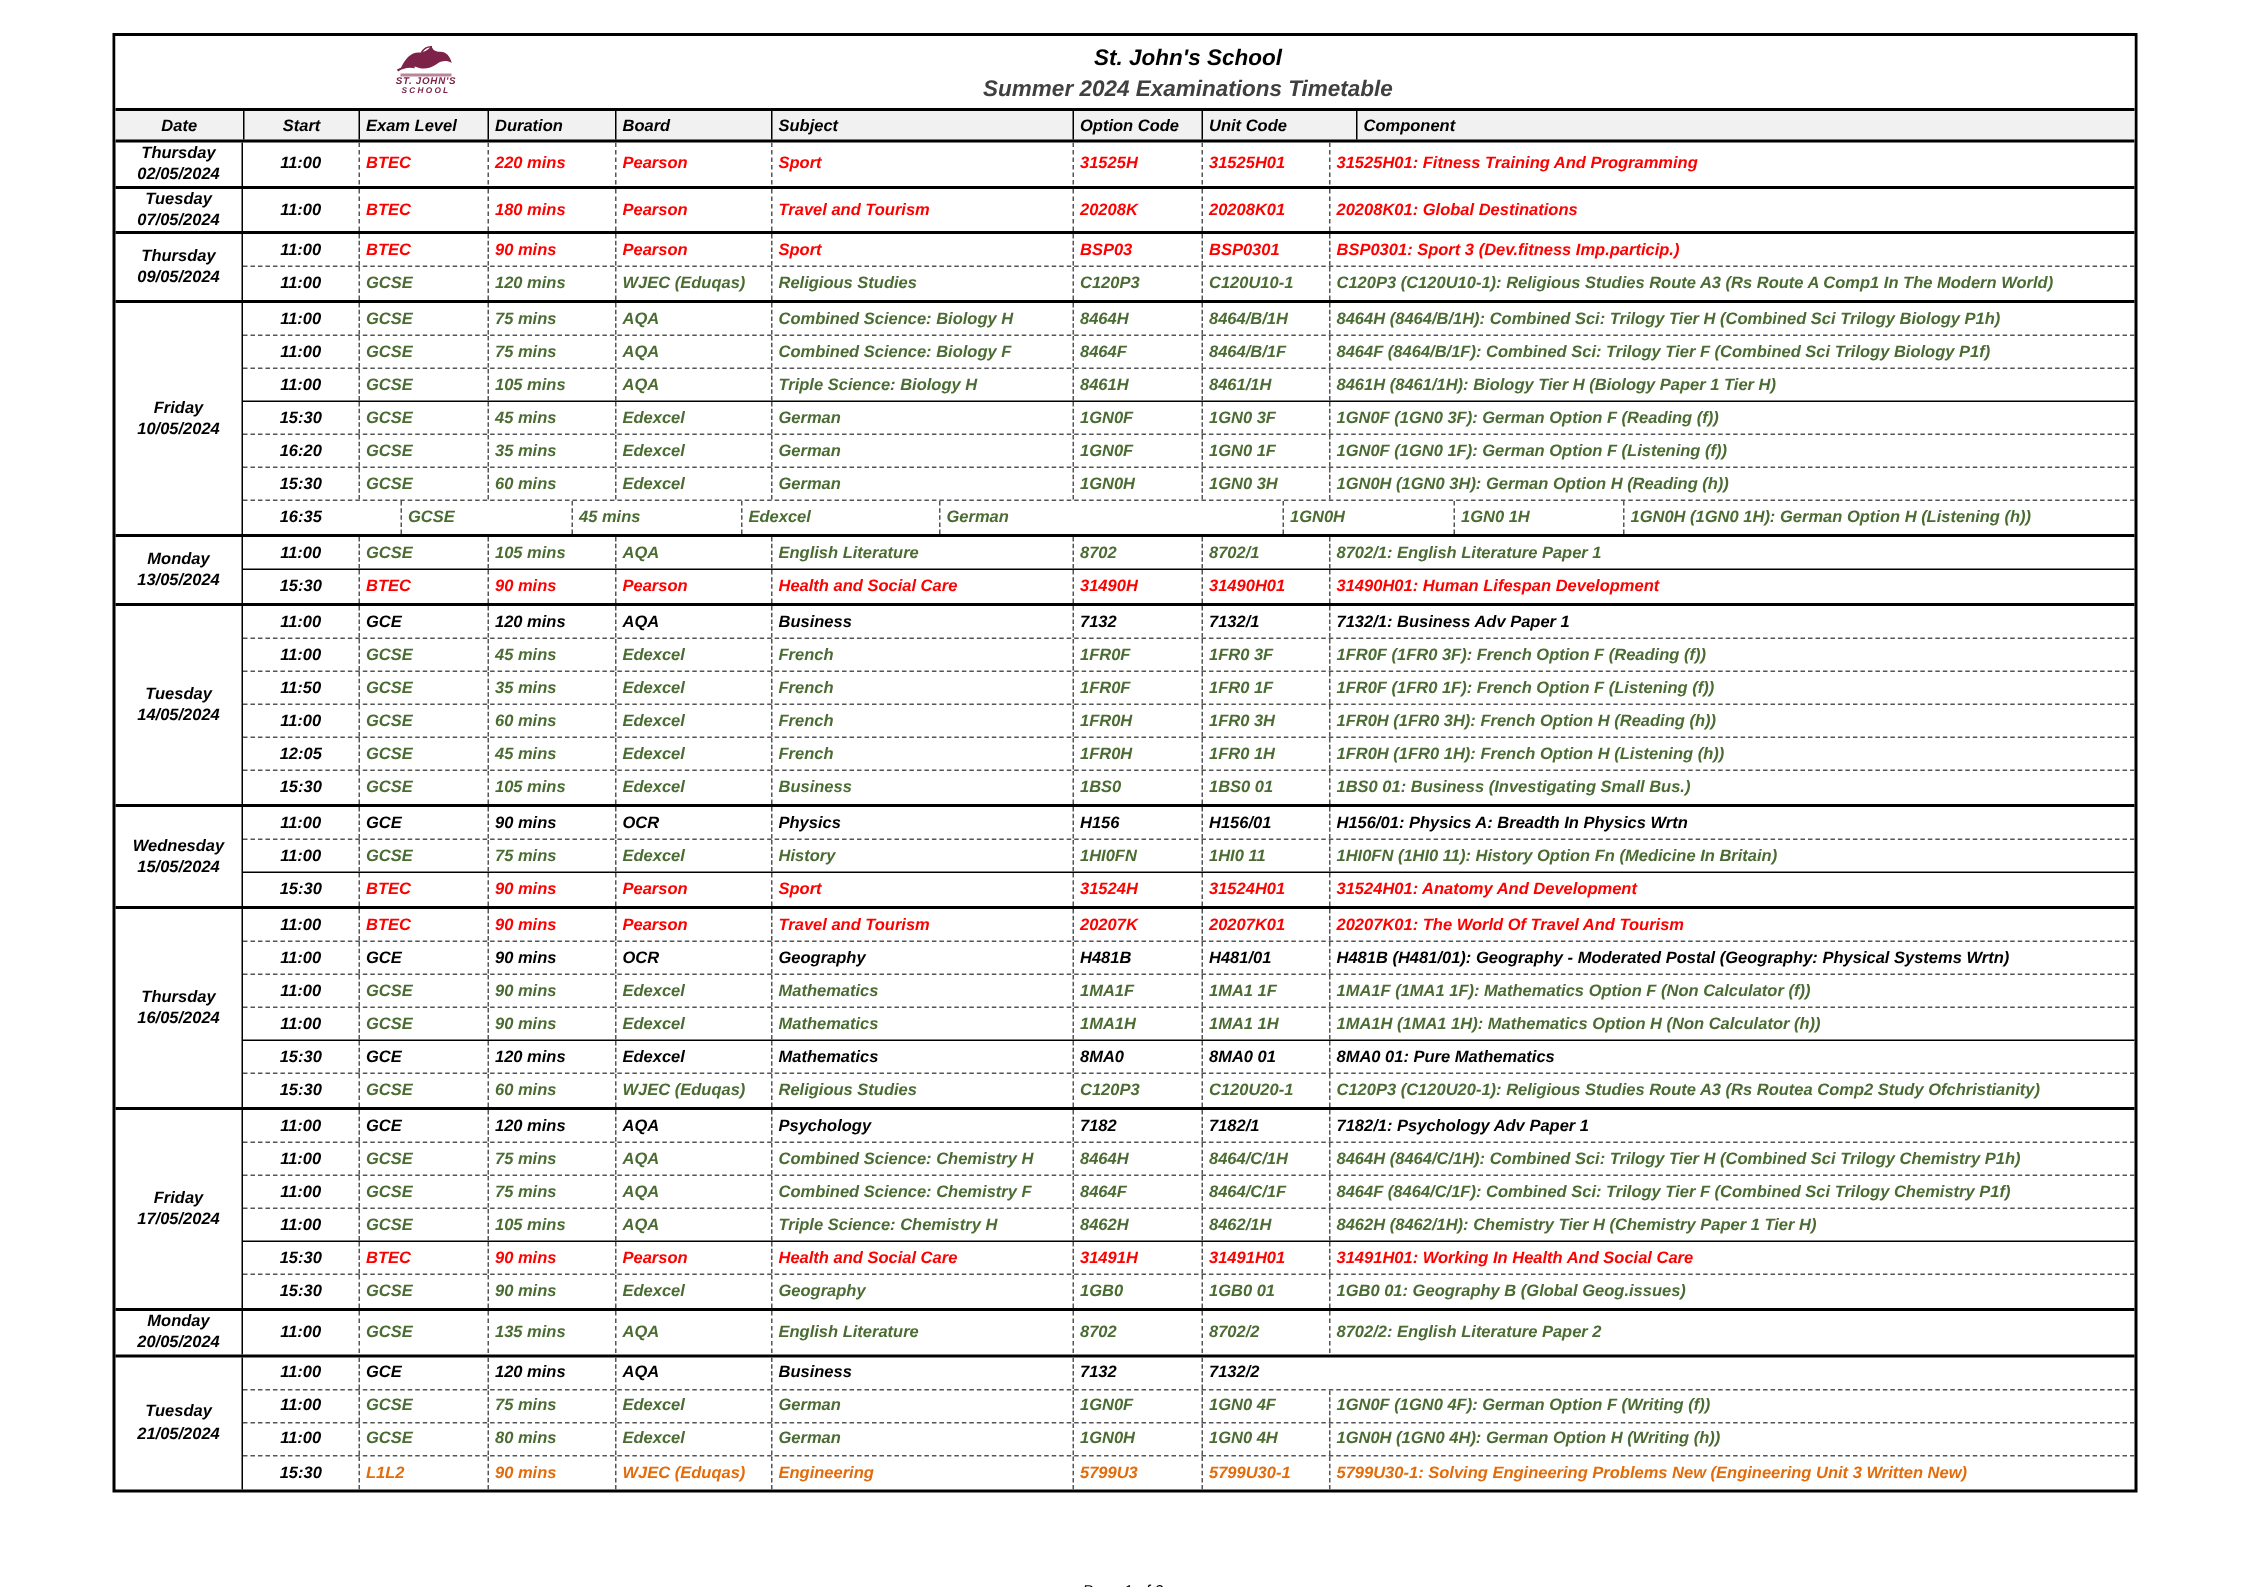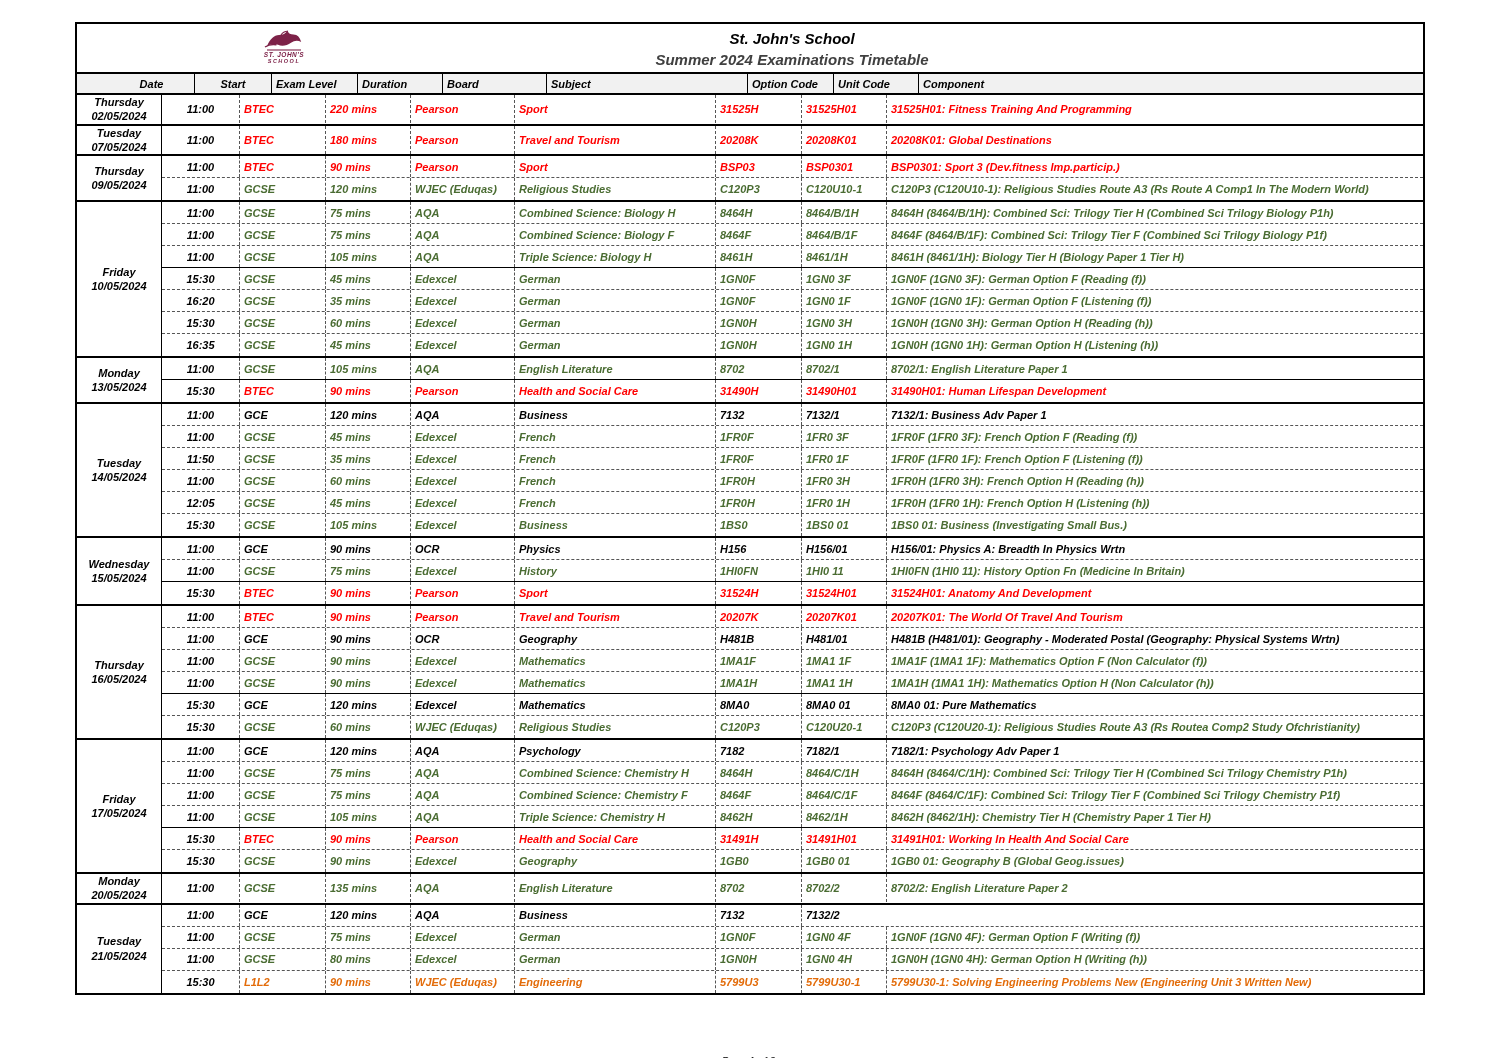--- a/index.html
+++ b/index.html
@@ -17,21 +17,21 @@
   .logoblock { position:absolute; left:183px; top:5px; width:48px; text-align:center; line-height:1; }
   .logoblock svg { display:block; margin:0 auto; }
   .logo-motto { height:2px; width:34px; margin:1px auto 1px auto; background:#7d2248; opacity:.55; }
   .logo-line1 { font-size:6.5px; font-weight:bold; color:#7d2248; letter-spacing:.5px; }
   .logo-line2 { font-size:5.5px; font-weight:bold; color:#7d2248; letter-spacing:1.5px; }
 
   
   .hdr { display:flex; background:#f1f1f1; border-top:2px solid #000; border-bottom:2px solid #000; height:23px; }
   .hdr .hcell { font-size:11px; font-weight:bold; color:#000; display:flex; align-items:center; padding:0 4px;
                 border-left:1px solid #000; overflow:hidden; white-space:nowrap; }
-  .hdr .hcell:first-child { border-left:none;margin-left:32px; }
+  .hdr .hcell:first-child { border-left:none; }
   .hdr .c-center { justify-content:center; }
 
   
   .group { display:flex; }
   .group.bordered { border-bottom:2px solid #000; }
   .datecell { flex:0 0 85px; border-right:1px solid #000; display:flex; flex-direction:column;
               justify-content:center; align-items:center; font-size:11px; font-weight:bold; color:#000;
               line-height:1.3; text-align:left; }
   .grouprows { flex:1 1 auto; display:flex; flex-direction:column; min-width:0; }
   .row { display:flex; height:22px; font-size:11px; font-weight:bold; align-items:stretch; }
@@ -78,21 +78,21 @@
 
     <div class="hdr">
         <div class="hcell c-center" style="flex: 0 0 85px;">Date</div>
         <div class="hcell c-center" style="flex: 0 0 77px;">Start</div>
         <div class="hcell" style="flex: 0 0 86px;">Exam Level</div>
         <div class="hcell" style="flex: 0 0 85px;">Duration</div>
         <div class="hcell" style="flex: 0 0 104px;">Board</div>
         <div class="hcell" style="flex: 0 0 201px;">Subject</div>
         <div class="hcell" style="flex: 0 0 86px;">Option Code</div>
         <div class="hcell" style="flex: 0 0 85px;">Unit Code</div>
-        <div class="hcell" style="flex: 1 1 auto;">Component</div>
+        <div class="hcell" style="flex: 1 1 auto; margin-left: 18px;">Component</div>
       </div>
 
     <div>
         <div class="group bordered">
           <div class="datecell">
             <div class="">Thursday</div>
             <div class="">02/05/2024</div>
           </div>
           <div class="grouprows">
             <div class="row tall" style="color: rgb(255, 0, 0);">
@@ -212,21 +212,21 @@
             <div class="row sep-dashed" style="color: rgb(74, 108, 50);">
               <div class="cell c-start">15:30</div>
               <div class="cell c-level">GCSE</div>
               <div class="cell c-dur">60 mins</div>
               <div class="cell c-board">Edexcel</div>
               <div class="cell c-subj">German</div>
               <div class="cell c-opt">1GN0H</div>
               <div class="cell c-unit">1GN0 3H</div>
               <div class="cell c-comp">1GN0H (1GN0 3H): German Option H (Reading (h))</div>
             </div>
-            <div class="row" style="color: rgb(74, 108, 50);">
+            <div class="row" style="color: rgb(74, 108, 50); gap: 28px;">
               <div class="cell c-start">16:35</div>
               <div class="cell c-level">GCSE</div>
               <div class="cell c-dur">45 mins</div>
               <div class="cell c-board">Edexcel</div>
               <div class="cell c-subj">German</div>
               <div class="cell c-opt">1GN0H</div>
               <div class="cell c-unit">1GN0 1H</div>
               <div class="cell c-comp">1GN0H (1GN0 1H): German Option H (Listening (h))</div>
             </div>
           </div>

